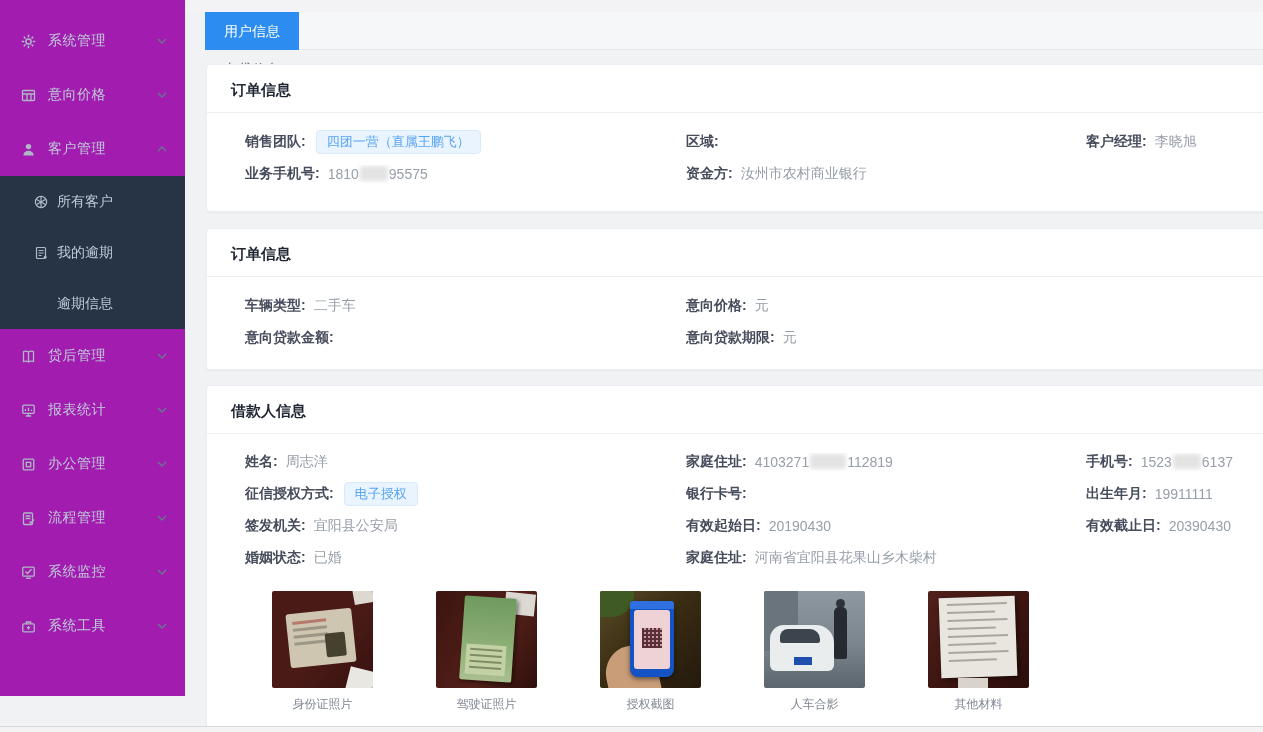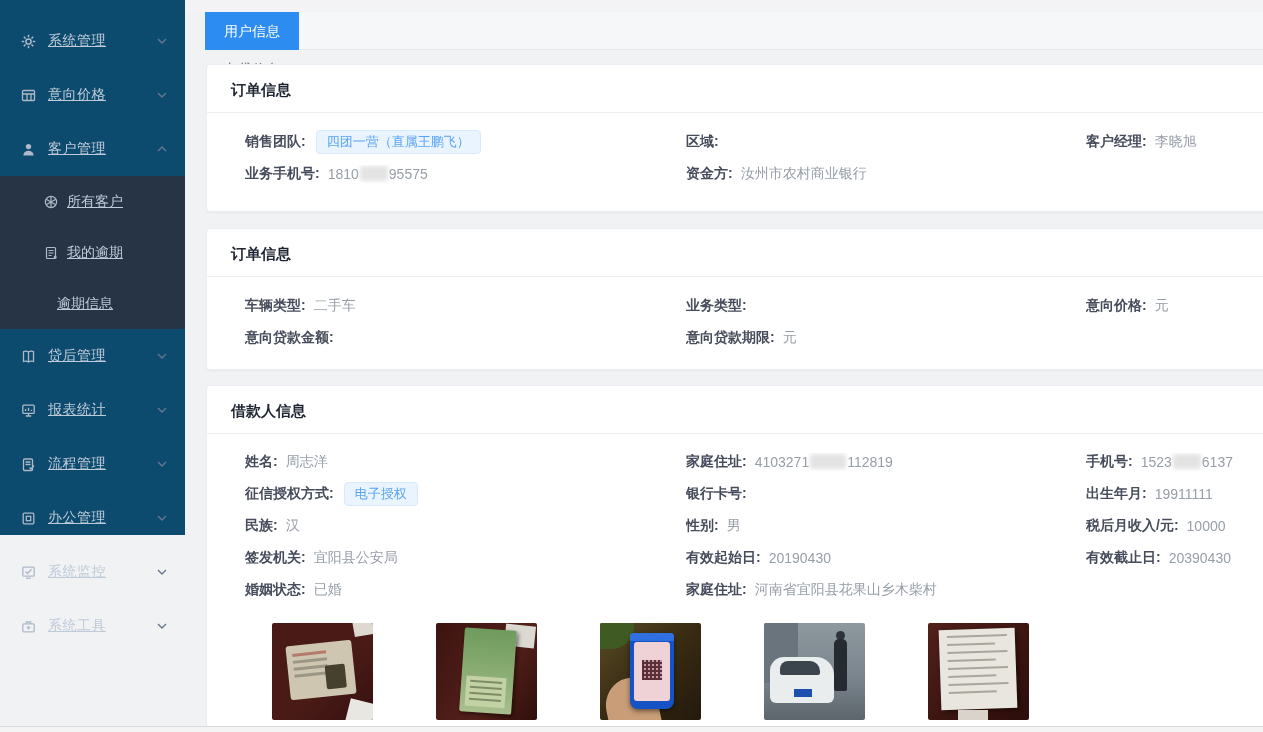--- a/index.html
+++ b/index.html
@@ -1,28 +1,28 @@
 <!DOCTYPE html>
 <html><head>
 <meta charset="utf-8">
 <style>
   * { margin:0; padding:0; box-sizing:border-box; }
   html,body { width:1263px; height:732px; overflow:hidden; }
   body { font-family:"Liberation Sans","DejaVu Sans",sans-serif; font-size:14px; background:#f1f2f4; }
   .page { position:relative; width:1263px; height:732px; overflow:hidden; }
 
   
-  .sidebar { position:absolute; left:0; top:0; width:185px; height:535px; background:#0c4a6e; color:#bfcbd9;text-decoration:underline; }
+  .sidebar { position:absolute; left:0; top:0; width:185px; height:696px; background:#a21caf; color:#bfcbd9; }
   .menu { padding-top:14px; }
   .m-item { height:54px; display:flex; align-items:center; padding:0 18px 0 20px; cursor:pointer; font-size:14px; }
   .m-item .ic { width:16px; height:16px; display:inline-flex; align-items:center; justify-content:center; color:#aeb9c6; flex:0 0 16px; }
   .m-item .lbl { margin-left:12px; letter-spacing:.5px; }
   .m-item .chev { margin-left:auto; color:#67788e; display:inline-flex; }
   .submenu { background:#263445; }
-  .s-item { height:51px; display:flex; align-items:center; padding-left:43px; cursor:pointer; font-size:14px; color:#bfcbd9; }
+  .s-item { height:51px; display:flex; align-items:center; padding-left:33px; cursor:pointer; font-size:14px; color:#bfcbd9; }
   .s-item .ic { width:15px; height:15px; display:inline-flex; align-items:center; justify-content:center; color:#aeb9c6; flex:0 0 15px; }
   .s-item .lbl { margin-left:9px; }
   .s-item.noicon { padding-left:57px; }
   svg.icn { display:block; }
 
   
   .main { position:absolute; left:185px; top:0; right:0; height:732px; background:#f1f2f4; overflow:hidden; }
   .topstrip { position:absolute; left:0; top:0; right:0; height:12px; background:#f3f3f5; }
   .tabbar { position:absolute; left:20px; top:12px; right:0; height:38px; background:#f6f7f8; border-bottom:1px solid #e7e9ec; display:flex;flex-direction:column; }
   .tab { width:94px; height:38px; line-height:38px; text-align:center; color:#68707d; cursor:pointer; font-size:14px; }
@@ -186,40 +186,40 @@
         <span class="lbl">报表统计</span>
         <span class="chev">
           <svg class="icn" width="10" height="6" viewBox="0 0 10 6" fill="none" stroke="currentColor" stroke-width="1.4">
               <polyline points="1,1 5,5 9,1"></polyline>
             </svg>
         </span>
       </div>
       <div class="m-item">
         <span class="ic">
           <svg class="icn" width="15" height="15" viewBox="0 0 15 15" fill="none" stroke="currentColor" stroke-width="1.3">
+            <rect x="2.2" y="2.2" width="10.6" height="10.6" rx="1"></rect>
+            <rect x="5.3" y="5.3" width="4.4" height="4.4"></rect>
+          </svg>
+        </span>
+        <span class="lbl">办公管理</span>
+        <span class="chev">
+          <svg class="icn" width="10" height="6" viewBox="0 0 10 6" fill="none" stroke="currentColor" stroke-width="1.4">
+              <polyline points="1,1 5,5 9,1"></polyline>
+            </svg>
+        </span>
+      </div>
+      <div class="m-item">
+        <span class="ic">
+          <svg class="icn" width="15" height="15" viewBox="0 0 15 15" fill="none" stroke="currentColor" stroke-width="1.3">
             <rect x="2.5" y="2" width="9" height="11.5" rx="1"></rect>
             <path d="M4.5 5h5M4.5 7.5h5"></path>
             <path d="M8.5 10.5l1.5 1.5 3-3.5"></path>
           </svg>
         </span>
         <span class="lbl">流程管理</span>
-        <span class="chev">
-          <svg class="icn" width="10" height="6" viewBox="0 0 10 6" fill="none" stroke="currentColor" stroke-width="1.4">
-              <polyline points="1,1 5,5 9,1"></polyline>
-            </svg>
-        </span>
-      </div>
-      <div class="m-item">
-        <span class="ic">
-          <svg class="icn" width="15" height="15" viewBox="0 0 15 15" fill="none" stroke="currentColor" stroke-width="1.3">
-            <rect x="2.2" y="2.2" width="10.6" height="10.6" rx="1"></rect>
-            <rect x="5.3" y="5.3" width="4.4" height="4.4"></rect>
-          </svg>
-        </span>
-        <span class="lbl">办公管理</span>
         <span class="chev">
           <svg class="icn" width="10" height="6" viewBox="0 0 10 6" fill="none" stroke="currentColor" stroke-width="1.4">
               <polyline points="1,1 5,5 9,1"></polyline>
             </svg>
         </span>
       </div>
       <div class="m-item">
         <span class="ic">
           <svg class="icn" width="15" height="15" viewBox="0 0 15 15" fill="none" stroke="currentColor" stroke-width="1.3">
             <rect x="1.8" y="2.2" width="11.4" height="9" rx="1"></rect>
@@ -294,24 +294,20 @@
     </div>
 
     <div class="card" style="top:228px; height:142px;">
       <div class="card-title">订单信息</div>
       <div class="card-body">
         <div class="irow">
           <div class="cell c1">
             <span class="lb">车辆类型:</span>
             <span class="vl">二手车</span>
           </div>
-          <div class="cell c2">
-            <span class="lb">业务类型:</span>
-            <span class="vl"></span>
-          </div>
           <div class="cell c3">
             <span class="lb">意向价格:</span>
             <span class="vl">元</span>
           </div>
         </div>
         <div class="irow">
           <div class="cell c1">
             <span class="lb">意向贷款金额:</span>
             <span class="vl"></span>
           </div>
@@ -346,34 +342,20 @@
             <span class="lb">征信授权方式:</span>
             <span class="tag">电子授权</span>
           </div>
           <div class="cell c2">
             <span class="lb">银行卡号:</span>
             <span class="vl"></span>
           </div>
           <div class="cell c3">
             <span class="lb">出生年月:</span>
             <span class="vl">19911111</span>
-          </div>
-        </div>
-        <div class="irow">
-          <div class="cell c1">
-            <span class="lb">民族:</span>
-            <span class="vl">汉</span>
-          </div>
-          <div class="cell c2">
-            <span class="lb">性别:</span>
-            <span class="vl">男</span>
-          </div>
-          <div class="cell c3">
-            <span class="lb">税后月收入/元:</span>
-            <span class="vl">10000</span>
           </div>
         </div>
         <div class="irow">
           <div class="cell c1">
             <span class="lb">签发机关:</span>
             <span class="vl">宜阳县公安局</span>
           </div>
           <div class="cell c2">
             <span class="lb">有效起始日:</span>
             <span class="vl">20190430</span>

